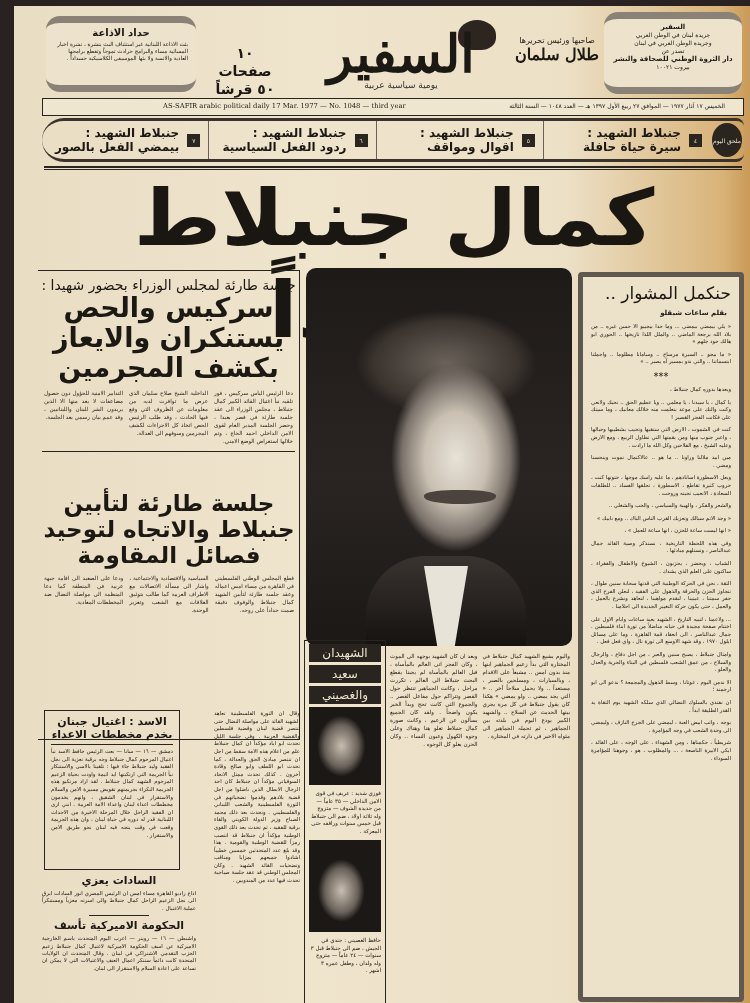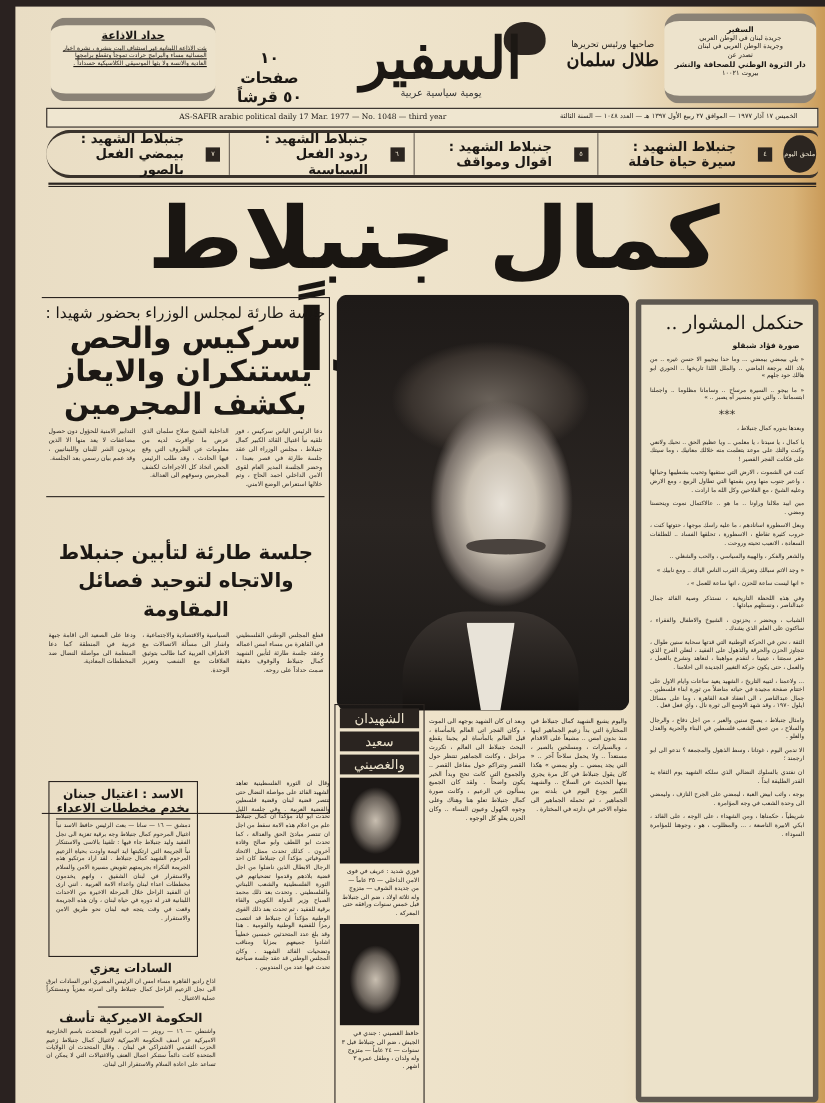--- a/index.html
+++ b/index.html
@@ -7,21 +7,21 @@
   body { font-family: "DejaVu Sans", sans-serif; color: #1c1814; }
   .page {
     position: absolute; left: 14px; top: 6px; width: 736px; height: 997px;
     background: linear-gradient(90deg, #e9ddc4 0%, #efe4cc 40%, #ece0c6 75%, #d9b47a 96%, #c99a58 100%);
     overflow: hidden;
   }
   .rtl { direction: rtl; text-align: right; }
 
   
   .box-pill { position: absolute; border-radius: 14px; background: #ede3cc; border-top: 7px solid #8a8276; border-bottom: 7px solid #8a8276; }
-  .notice { left: 32px; top: 10px; width: 150px; height: 76px; padding: 4px 8px; text-decoration: underline; }
+  .notice { left: 32px; top: 10px; width: 150px; height: 76px; padding: 4px 8px; }
   .notice .ttl { font-size: 10px; font-weight: bold; text-align: center; margin-bottom: 3px; }
   .notice .txt { font-size: 5.5px; line-height: 7px; }
   .price { position: absolute; left: 196px; top: 38px; width: 70px; font-size: 14px; line-height: 18px; font-weight: bold; text-align: center; direction: rtl; }
   .logo { position: absolute; left: 282px; top: 14px; width: 210px; height: 72px; }
   .logo .name { position: absolute; left: 0; top: 6px; width: 210px; font-family: "DejaVu Serif", serif; font-weight: 900; font-size: 52px; line-height: 56px; text-align: center; direction: rtl; letter-spacing: -2px; }
   .logo .bird { position: absolute; right: 10px; top: 0px; width: 38px; height: 30px; border-radius: 50% 50% 40% 40%; background: #2c2520; }
   .logo .tag { position: absolute; left: 0; top: 60px; width: 210px; font-size: 9px; text-align: center; direction: rtl; color: #333; }
   .owner { position: absolute; left: 498px; top: 30px; width: 90px; direction: rtl; text-align: center; }
   .owner .l1 { font-size: 8px; }
   .owner .l2 { font-size: 16px; font-weight: bold; font-family: "DejaVu Serif", serif; }
@@ -29,21 +29,21 @@
   .pubinfo div { font-size: 6px; line-height: 8px; direction: rtl; }
   .pubinfo .b { font-weight: bold; font-size: 7px; }
 
   .dateline { position: absolute; left: 28px; top: 92px; width: 702px; height: 18px; border: 1.5px solid #2a2420; background: #efe6d0; }
   .dateline .en { position: absolute; left: 120px; top: 3px; font-family: "DejaVu Serif", serif; font-size: 6.8px; font-weight: normal; }
   .dateline .ar { position: absolute; right: 18px; top: 3px; font-size: 6px; direction: rtl; }
 
   
   .topics { position: absolute; left: 28px; top: 112px; width: 702px; height: 44px; border-top: 3px solid #3a332c; border-bottom: 3px solid #3a332c; display: flex; direction: rtl; border-radius: 22px 8px 8px 22px; }
   .topics .badge { width: 30px; height: 34px; margin: 2px 2px 0 2px; border-radius: 50%; background: #2b2520; color: #efe6d0; font-size: 6px; display: flex; align-items: center; justify-content: center; text-align: center; }
-  .topic { flex: 1; display: flex; align-items: center; padding: 0 8px; gap: 20px; border-left: 1px solid #6a6258; }
+  .topic { flex: 1; display: flex; align-items: center; padding: 0 8px; gap: 8px; border-left: 1px solid #6a6258; }
   .topic:last-child { border-left: none; }
   .topic .pg { width: 13px; height: 13px; background: #2b2520; color: #efe6d0; font-size: 6px; display: flex; align-items: center; justify-content: center; flex: none; }
   .topic .tx { direction: rtl; text-align: right; flex: 1; }
   .topic .t1 { font-size: 12px; font-weight: bold; line-height: 14px; }
   .topic .t2 { font-size: 12px; font-weight: bold; line-height: 14px; }
 
   .rule2 { position: absolute; left: 30px; top: 160px; width: 698px; height: 4px; border-top: 2px solid #2a2420; border-bottom: 1px solid #2a2420; }
 
   
   .headline { position: absolute; left: 24px; top: 166px; width: 712px; height: 92px; direction: rtl; text-align: center; font-family: "DejaVu Sans", sans-serif; font-weight: 900; font-size: 78px; line-height: 92px; letter-spacing: -3px; color: #1a1612; transform: scaleX(1.08); }
@@ -79,21 +79,21 @@
   
   .rightbox { position: absolute; left: 564px; top: 266px; width: 166px; height: 730px; border: 5px solid #5e5850; border-radius: 4px; padding: 6px 8px; background: #ece2ca; }
   .rightbox .ttl { direction: rtl; font-size: 17px; text-align: right; font-family: "DejaVu Serif", serif; }
   .rightbox .by { direction: rtl; font-size: 7px; font-weight: bold; text-align: right; margin: 6px 4px; }
   .rightbox p { direction: rtl; text-align: justify; font-size: 5.4px; line-height: 7.6px; margin-bottom: 5px; }
   .rightbox .stars { text-align: center; font-size: 10px; margin: 4px 0; }
 
   
   .pnc { position: absolute; left: 24px; top: 484px; width: 262px; height: 218px; }
   .pnc .sub { direction: rtl; text-align: center; font-size: 15px; }
-  .pnc .head { direction: rtl; text-align: center; font-size: 18px; font-weight: 900; line-height: 26px; letter-spacing: -1px; }
+  .pnc .head { direction: rtl; text-align: center; font-size: 23px; font-weight: 900; line-height: 26px; letter-spacing: -1px; }
 
   .assad { position: absolute; left: 30px; top: 704px; width: 136px; height: 160px; border: 1.5px solid #2a2420; padding: 4px 6px; }
   .assad .ttl { direction: rtl; text-align: center; font-size: 11px; font-weight: bold; border-bottom: 1px solid #2a2420; padding-bottom: 3px; }
   .assad p { direction: rtl; text-align: justify; font-size: 5.4px; line-height: 7.6px; margin-top: 3px; }
 
   .sadat { position: absolute; left: 22px; top: 866px; width: 166px; height: 128px; padding: 2px 6px; }
   .sadat .ttl { direction: rtl; text-align: center; font-size: 11px; font-weight: bold; }
   .sadat p { direction: rtl; text-align: justify; font-size: 5.4px; line-height: 7.4px; margin: 3px 0; }
   .sadat .sep { width: 60px; border-top: 1px solid #2a2420; margin: 3px auto; }
 
@@ -229,21 +229,21 @@
     <div class="cap">حافظ الغصيني : جندي في الجيش ، ضم الى جنبلاط قبل ٣ سنوات — ٢٤ عاماً — متزوج وله ولدان ، وطفل عمره ٣ اشهر .</div>
   </div>
 
   <div class="midtext">
     <div class="c">واليوم يشيع الشهيد كمال جنبلاط في المختارة التي بدأ زعيم الجماهير ابنها منذ بدون امس .. مشيعاً على الاقدام ، وبالسيارات ، ومسلحين بالصبر ، مستعداً .. ولا يحمل سلاحاً آخر .. « التي يجد يمضي .. ولو يمضي » هكذا كان يقول جنبلاط في كل مرة يجري بينها الحديث عن السلاح .. والشهيد الكبير يودع اليوم في بلدته بين الجماهير ، ثم تحمله الجماهير الى مثواه الاخير في دارته في المختارة .</div>
     <div class="c">وبعد ان كان الشهيد بوجهه الى الموت ، وكان الفجر اتى العالم بالمأساة ، قبل العالم بالمأساة لم يجبنا يقطع البحث جنبلاط الى العالم ، تكررت مراحل ، وكانت الجماهير تنتظر حول القصر وتتراكم حول مفاعل القصر .. والجموع التي كانت تحج وبدأ الخبر يكون واضحاً . ولقد كان الجميع يسألون عن الزعيم ، وكانت صورة كمال جنبلاط تعلو هنا وهناك وعلى وجوه الكهول وعيون النساء .. وكان الحزن يعلو كل الوجوه .</div>
   </div>
 
   <div class="rightbox">
     <div class="ttl">حنكمل المشوار ..</div>
-    <div class="by">صورة فؤاد شبقلو</div>
+    <div class="by">بقلم ساعات شبقلو</div>
     <p>« يلي بيمضي بيمضي ... وما حدا بيجيبو الا حسن غيره .. من بلاد الله برجعة الماضي .. والملل اللذا تاريخها .. الحوري ابو هالك حود جلهم »</p>
     <p>« ما بيجو .. السيرة مرساح .. وسامانا مظلوما .. واجملنا ابتسماتنا .. والتي ندو بمسير آه يصبر .. »</p>
     <div class="stars">***</div>
     <p>وبعدها بدوره كمال جنبلاط ،</p>
     <p>يا كمال ، يا سيدنا ، يا معلمي .. ويا عظيم الحق .. نحبك ولانعي وكنت والتك على موعد بتعلمت منه خلالك معانيك ، وما سيتك على فكانت الفجر القصير !</p>
     <p>كنت في الشموت ، الارض التي ستقيها وتحيب بشطيبها وحبالها ، واعبر جنوب منها ومن بقمتها التي تطاول الربيع ، ومع الارض وعليه الشيخ ، مع الفلاحين وكل الله ما ارادت .</p>
     <p>مين ابيد ملالنا وراونا .. ما هو .. عالاكتمال نموت وينحسنا ومضي .</p>
     <p>وبعل الاسطورة اسانادهم ، ما عليه راسك موجها ، حتوتها كنت ، حروب كثيرة تقاطع ، الاسطورة ، تحلقها الفساد .. للطلقات السعادة ، الانعبب تحبته وروحت .</p>
     <p>والشعر والفكر ، والهيبة والسياسي ، والحب والشغلي ..</p>
     <p>« وجد الاتم سبالك وتعزيك القرب الناس الباك .. ومع نابيك »</p>

